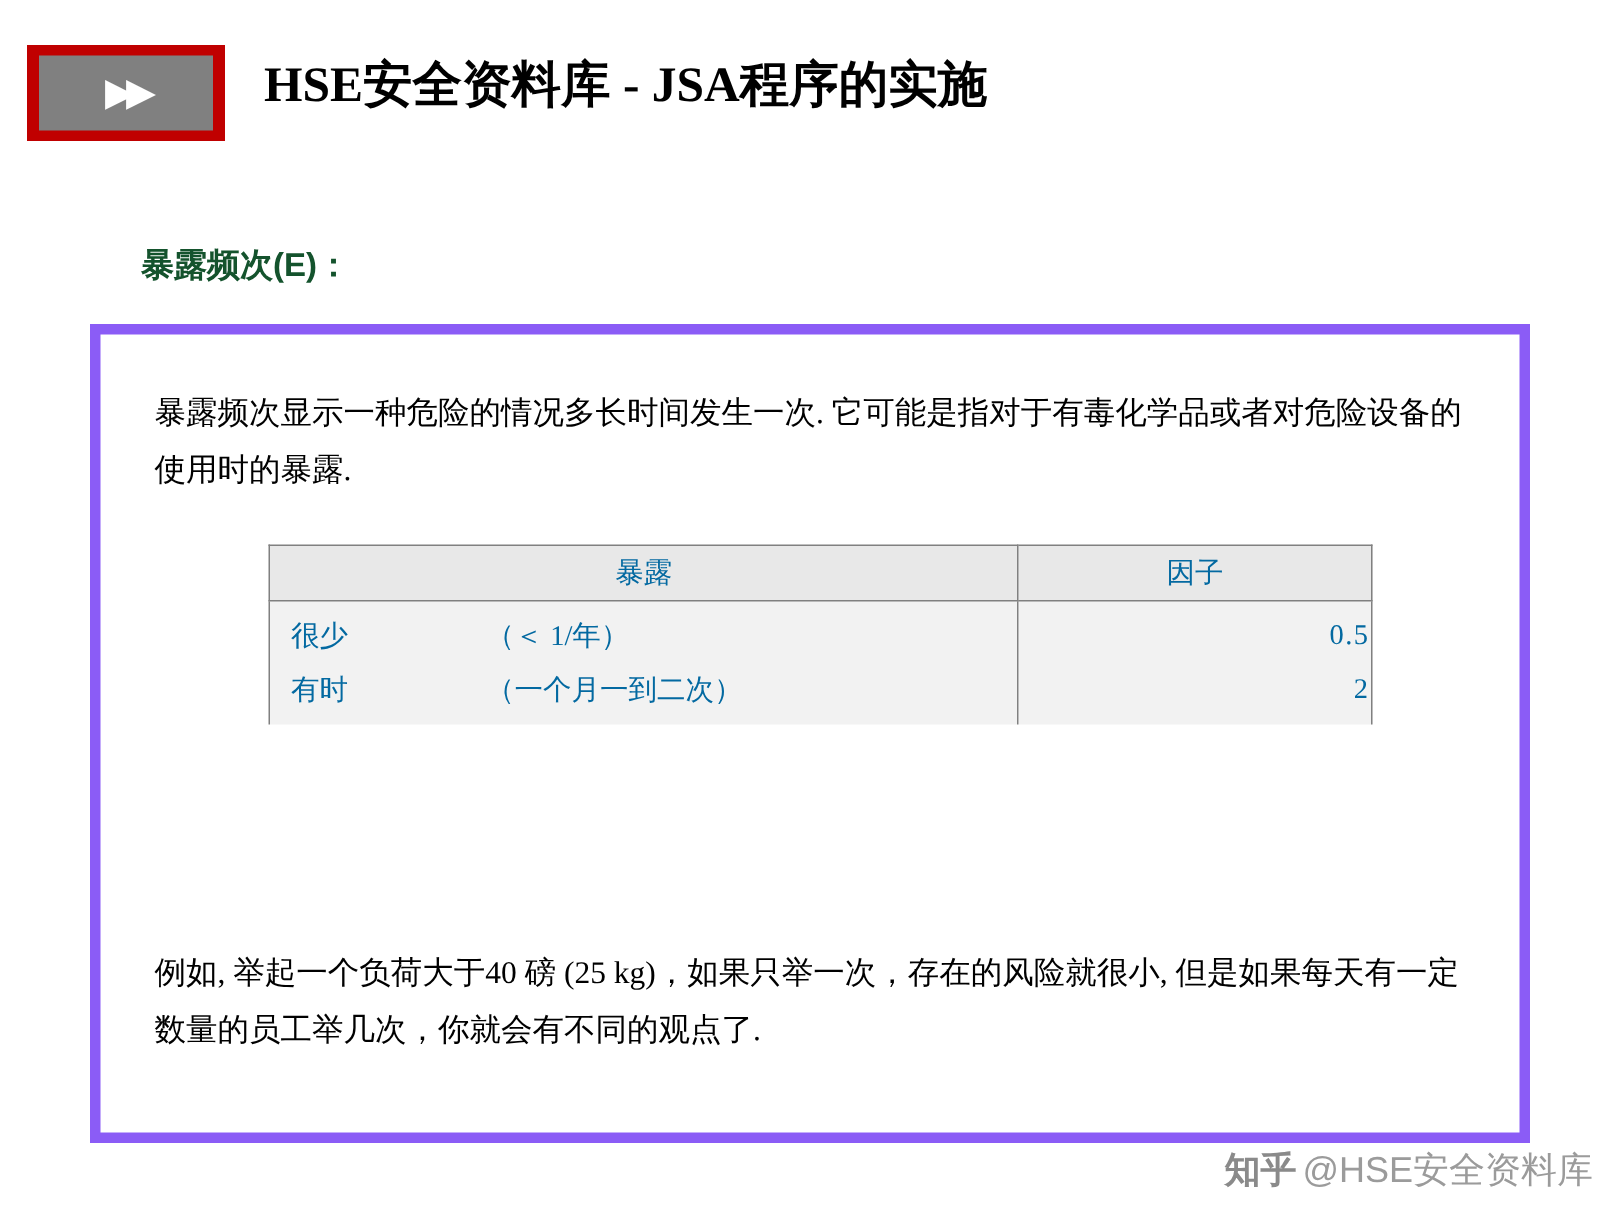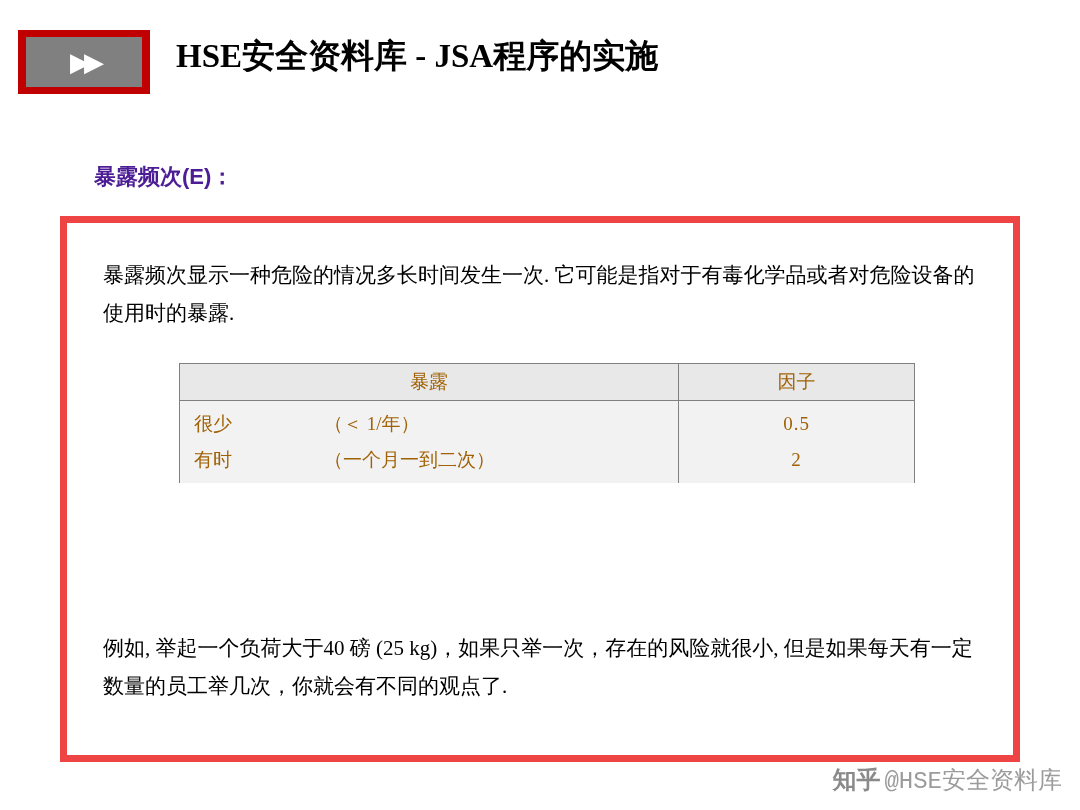--- a/index.html
+++ b/index.html
@@ -59,32 +59,32 @@
     font-family: "Liberation Serif", "DejaVu Serif", serif;
   }
 
   
   .section-label {
     position: absolute;
     left: 94px;
     top: 162px;
     font-size: 22px;
     font-weight: bold;
-    color: #4c1d95;
+    color: #14532d;
     font-family: "Liberation Sans", sans-serif;
   }
 
   
   .content-box {
     position: absolute;
     left: 60px;
     top: 216px;
     width: 960px;
     height: 546px;
-    border: 7px solid #ef4444;
+    border: 7px solid #8b5cf6;
     background: #ffffff;
     box-sizing: border-box;
   }
 
   .para {
     position: absolute;
     color: #000000;
     font-size: 21px;
     line-height: 38px;
     font-family: "Liberation Serif", "DejaVu Serif", serif;
@@ -106,21 +106,21 @@
     left: 112px;
     top: 140px;
     width: 736px;
     border-collapse: collapse;
     font-family: "Liberation Serif", "DejaVu Serif", serif;
   }
   .exp-table th,
   .exp-table td {
     border: 1px solid #808080;
     font-weight: normal;
-    color: #a16207;
+    color: #0369a1;
   }
   .exp-table thead th {
     background: #e8e8e8;
     font-size: 19px;
     height: 34px;
     text-align: center;
   }
   .exp-table thead th.col-exposure { width: 500px; }
   .exp-table thead th.col-factor { width: 235px; }
 
@@ -139,32 +139,32 @@
     margin-top: 44px;
   }
   .cell-exposure .name {
     display: inline-block;
     width: 130px;
   }
   .cell-exposure .range {
     display: inline-block;
   }
   .cell-factor {
-    text-align: center;
+    text-align: right;
     letter-spacing: 1px;
   }
 
   
   .watermark {
     position: absolute;
     right: 18px;
     bottom: 14px;
     font-size: 24px;
     color: #9b9b9b;
-    font-family: Liberation Mono, monospace;
+    font-family: Liberation Sans, sans-serif;
     white-space: nowrap;
   }
   .watermark .wm-logo {
     color: #8a8a8a;
     font-weight: bold;
     margin-right: 4px;
   }
 </style>
 </head>
 <body>

